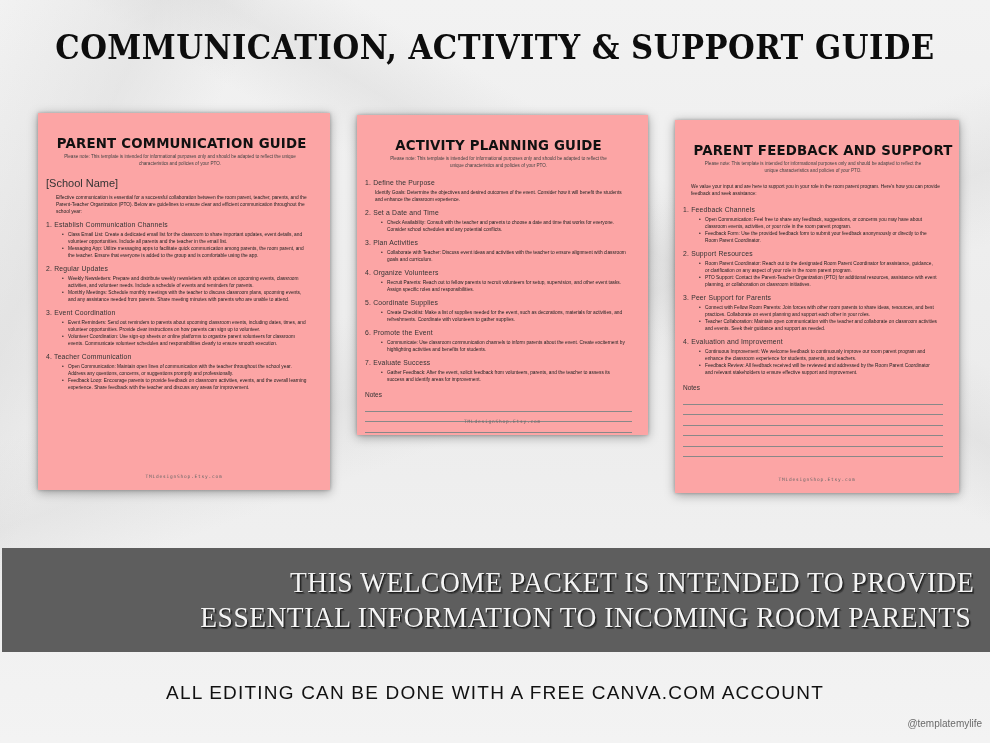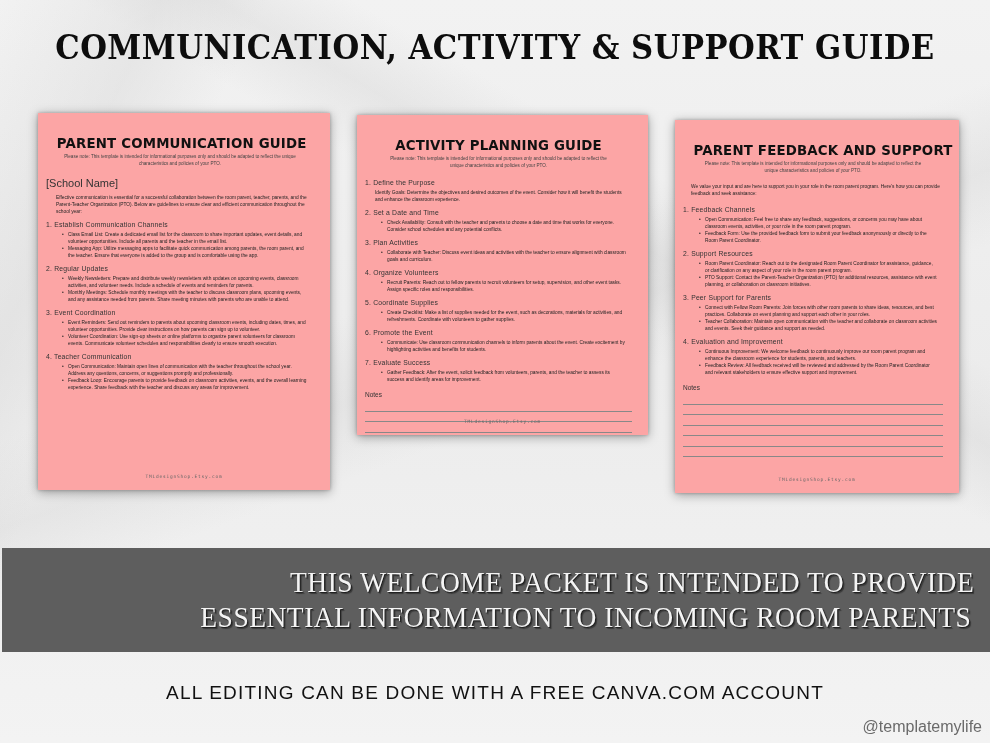--- a/index.html
+++ b/index.html
@@ -122,21 +122,21 @@
       position: absolute; left: 0; top: 682px; width: 990px;
       text-align: center;
       font-family: "Liberation Sans", sans-serif;
       font-size: 19px;
       letter-spacing: 1.2px;
       color: #111;
     }
     .watermark {
       position: absolute; right: 8px; top: 718px;
       font-family: "Liberation Sans", sans-serif;
-      font-size: 16px;
+      font-size: 10px;
       color: #6a6a6a;
     }
   </style>
 </head>
 <body>
 
 <div class="main-title">COMMUNICATION, ACTIVITY &amp; SUPPORT GUIDE</div>
 
 <div class="page" id="page-1">
   <div class="doc-title">PARENT COMMUNICATION GUIDE</div>

